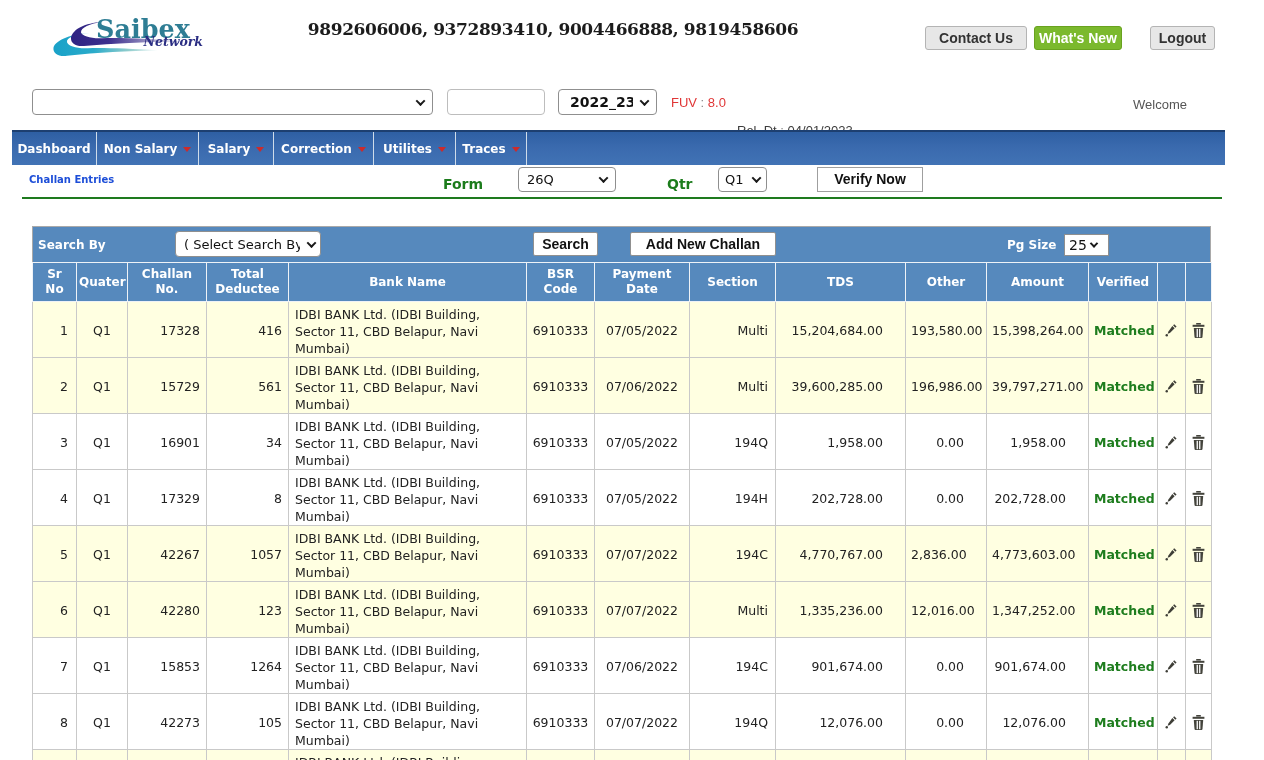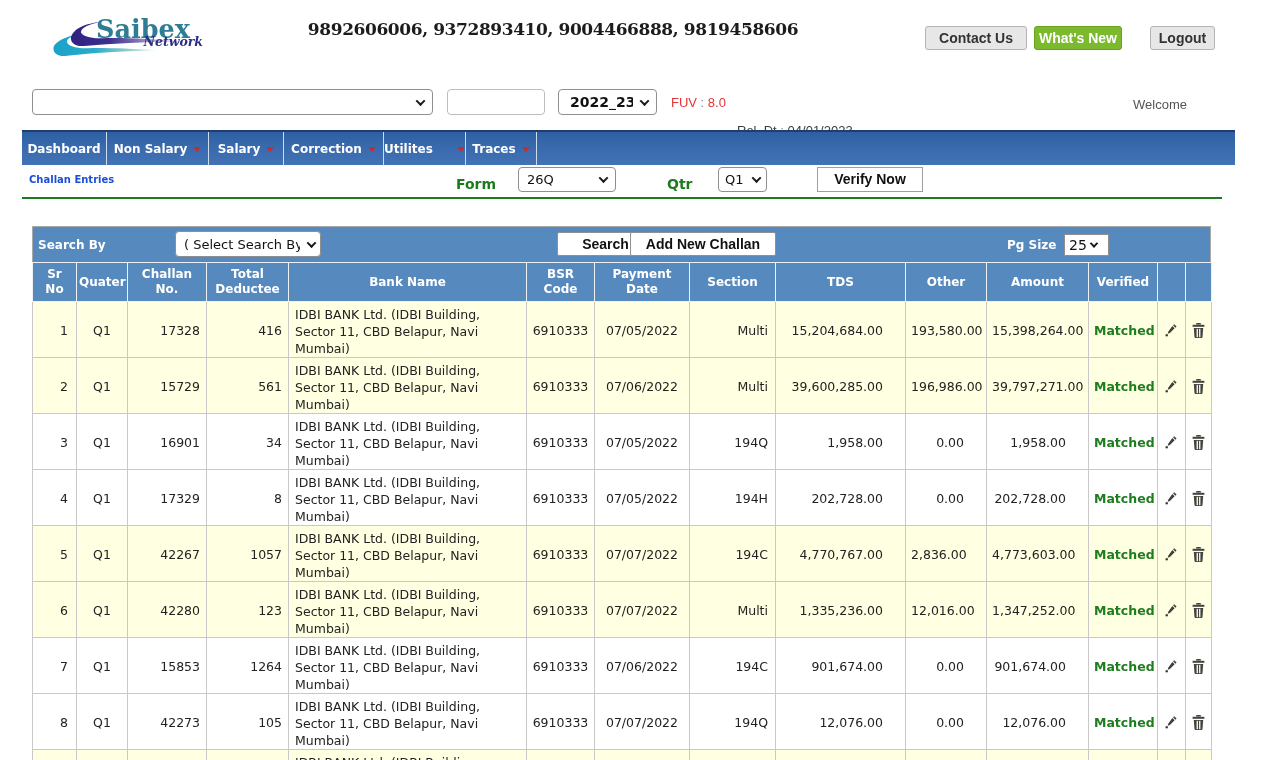--- a/index.html
+++ b/index.html
@@ -32,39 +32,39 @@
   #inp-tan { left:447px; top:89px; width:98px; height:26px; border:1px solid #bdbdbd;
     border-radius:4px; background:#fff; }
   #sel-year { left:558px; width:99px; font-weight:bold; padding-left:11px; }
   #fuv { left:671px; top:95px; font-family:"Liberation Sans", sans-serif; font-size:13px; color:#e03636; }
   #fuv .sep { color:#8a8a8a; }
   #reldt { left:737px; top:95px; font-family:"Liberation Sans", sans-serif; font-size:13px; color:#3c3c3c;margin-top:28px; }
   #reldt .sep { color:#8a8a8a; }
   #welcome { left:1133px; top:97px; font-family:"Liberation Sans", sans-serif; font-size:13px; color:#555; }
 
   
-  #nav { left:22px; top:130px; width:1213px; height:35px;
+  #nav { left:12px; top:130px; width:1213px; height:35px;
     border-top:2px solid #1d3f70;
     background:linear-gradient(180deg,#2e5fa3 0%, #3a6aae 45%, #4173b5 100%);
     display:flex; }
   .navitem { height:100%; display:flex; align-items:center; justify-content:center;
     color:#fff; font-size:12px; font-weight:bold; border-right:1px solid #cfdcea;
     cursor:pointer; white-space:nowrap; }
   .navitem:nth-child(1){ width:85px; }
   .navitem:nth-child(2){ width:102px; }
   .navitem:nth-child(3){ width:75px; }
   .navitem:nth-child(4){ width:100px; }
-  .navitem:nth-child(5){ width:82px;justify-content:space-between; }
+  .navitem:nth-child(5){ width:82px; }
   .navitem:nth-child(6){ width:71px; }
   .navarrow { width:0; height:0; border-left:4px solid transparent;
     border-right:4px solid transparent; border-top:5px solid #cc2b2b; margin-left:6px; margin-top:2px; }
 
   
   #page-title { left:29px; top:174px; font-size:10px; font-weight:bold; color:#1d4ed8; }
-  #form-label { left:443px; top:176px; font-size:14px; font-weight:bold; color:#1c7c1c;margin-left:13px; }
+  #form-label { left:443px; top:176px; font-size:14px; font-weight:bold; color:#1c7c1c; }
   #sel-form { left:518px; top:167px; width:98px; height:25px; font-size:13px; }
   #qtr-label { left:667px; top:176px; font-size:14px; font-weight:bold; color:#1c7c1c; }
   #sel-qtr { left:718px; top:167px; width:49px; height:25px; font-size:13px; padding:0 6px; }
   #btn-verify { left:817px; top:167px; width:106px; height:25px; background:#fff;
     border:1px solid #9f9f9f; font-family:"Liberation Sans", sans-serif;
     font-size:14px; font-weight:bold; color:#111;
     text-align:center; line-height:23px; cursor:pointer; }
   #green-line { left:22px; top:197px; width:1200px; height:2px; background:#1e7a1e; }
 
   
@@ -75,21 +75,21 @@
   #searchby-label { left:5px; }
   #pgsize-label { left:974px; }
   #sel-search { position:absolute; left:142px; top:4px; width:146px; height:26px;
     background:#fff; border:1px solid #8f8f8f; border-radius:4px; font-size:13px;
     color:#111; display:flex; align-items:center; padding:0 5px 0 8px; white-space:nowrap; }
   #sel-search .txt { flex:1 1 auto; overflow:hidden; }
   .barbtn { position:absolute; top:5px; height:24px; background:#fff;
     border:1px solid #909090; border-radius:2px; font-family:"Liberation Sans", sans-serif;
     font-size:14px; font-weight:bold;
     color:#111; text-align:center; line-height:22px; cursor:pointer; }
-  #btn-search { left:524px; width:97px; }
+  #btn-search { left:500px; width:65px; }
   #btn-add { left:597px; width:146px; }
   #sel-pgsize { position:absolute; left:1031px; top:7px; width:45px; height:22px;
     background:#fff; border:1px solid #8f8f8f; font-size:14px; color:#111;
     display:flex; align-items:center; padding:0 4px; }
   #sel-pgsize .caret { margin-left:4px; width:6px; height:6px; }
 
   table { border-collapse:collapse; width:1179px; table-layout:fixed;
     font-size:12.5px; }
   thead th { background:#5689bd; color:#fff; font-weight:bold; font-size:12px;
     border:1px solid #eef2f7; height:39px; vertical-align:middle; text-align:center;

